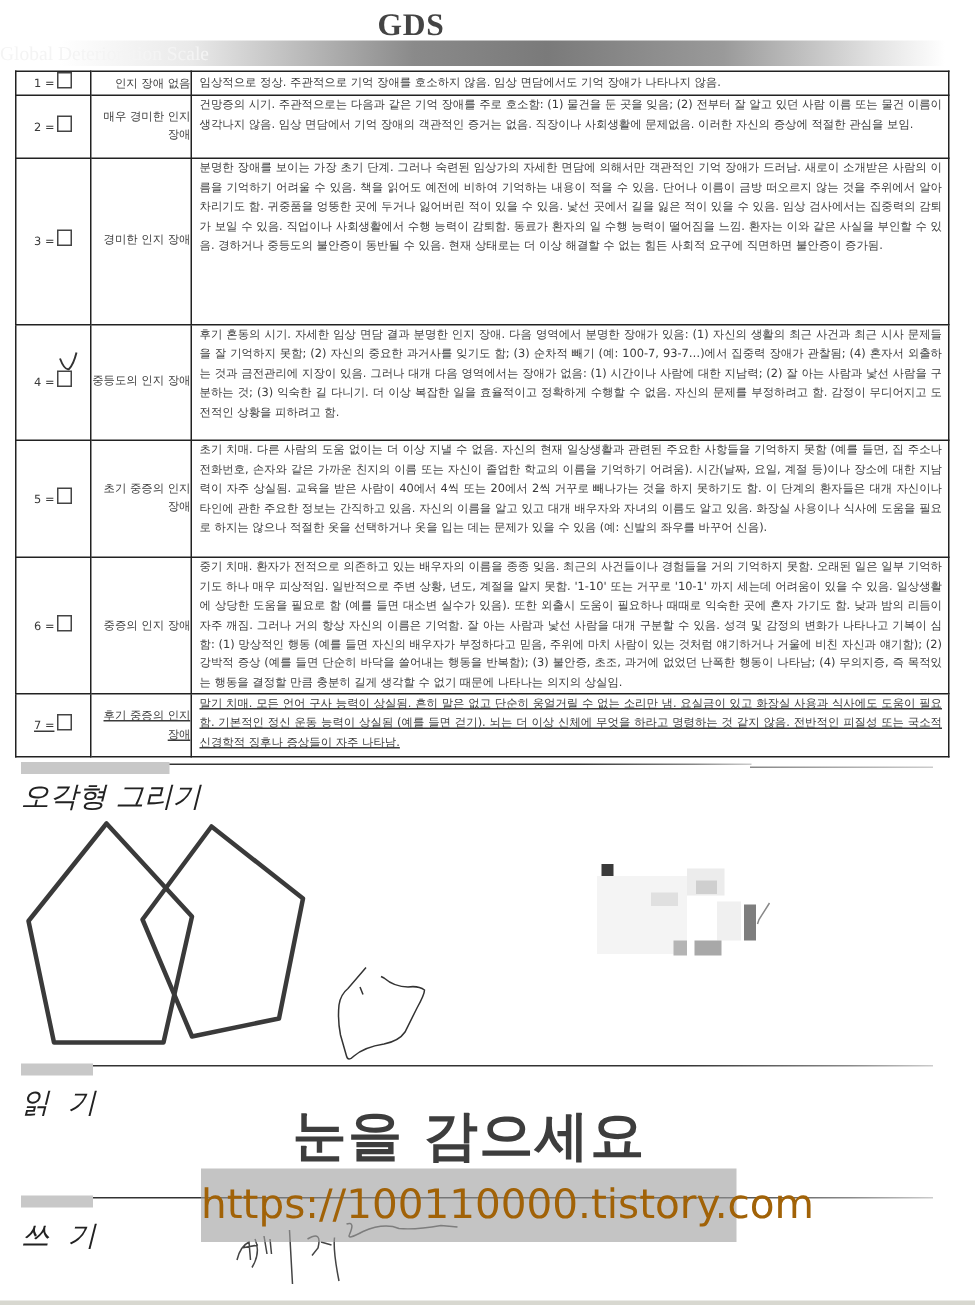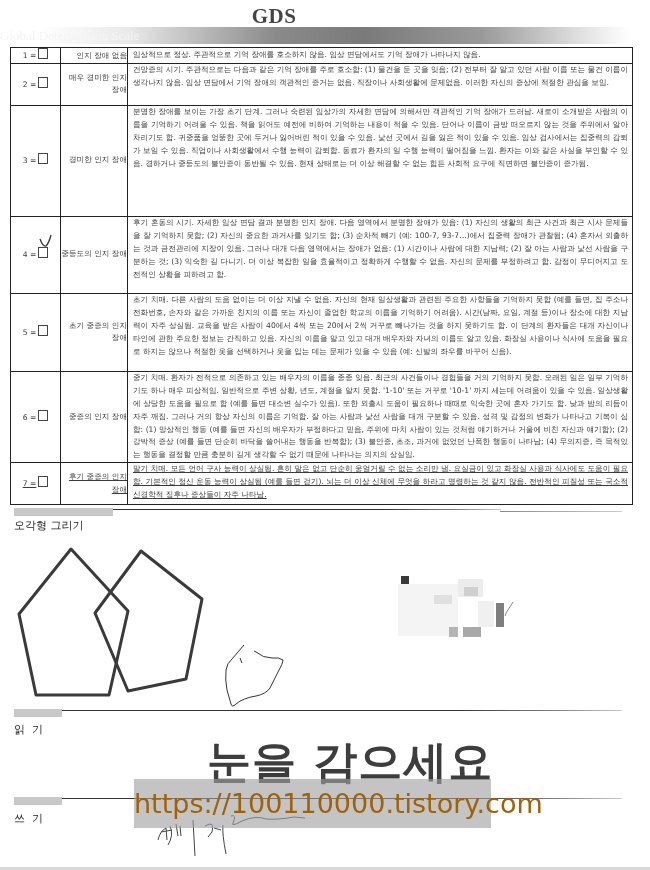--- a/index.html
+++ b/index.html
@@ -11,22 +11,22 @@
   table.gds td { border:1px solid #222; font-size:7.6px; line-height:12.9px; color:#3a3a3a; vertical-align:middle; padding:0; overflow:hidden; }
   td.num { width:49px; text-align:center; font-size:9px; color:#444; }
   td.stage { width:66px; text-align:right; font-size:9px; line-height:15px; color:#333; }
   td.desc { padding:0 4px 0 5px !important; text-align:justify; vertical-align:top !important; }
   .box { display:inline-block; width:8px; height:9px; border:1px solid #444; vertical-align:-1px; margin-left:2px; position:relative; }
   .check { position:absolute; left:-1px; top:-14px; width:16px; height:16px; }
   .r1 td { height:14px; } .r2 td { height:41px; } .r3 td { height:110px; } .r4 td { height:76px; }
   .r5 td { height:77px; } .r6 td { height:77px; } .r7 td { height:41px;text-decoration:underline; }
   .sec-line { position:absolute; height:1px; background:linear-gradient(90deg,#333 0%, #333 70%, #888 90%, #ccc 100%); }
   .sec-tab { position:absolute; height:8px; background:#c8c8c8; }
-  .sec-label { position:absolute; font-family:"DejaVu Serif", serif; font-size:11px; color:#222; }
-  .big-text { position:absolute; left:207px; top:733px; font-size:44px; font-weight:bold; color:#3d3d3d; letter-spacing:1px; }
+  .sec-label { position:absolute; font-family:"DejaVu Serif", serif; font-size:19px; color:#222;font-style:italic; }
+  .big-text { position:absolute; left:195px; top:733px; font-size:36px; font-weight:bold; color:#3d3d3d; letter-spacing:1px; }
   .watermark { position:absolute; left:134px; top:779px; width:357px; height:49px; background:rgba(160,160,160,0.62); }
   .watermark-text { position:absolute; left:134px; top:779px; width:357px; height:49px; line-height:49px; text-align:center; font-family:"DejaVu Sans", sans-serif; font-size:27px; color:#a16207; white-space:nowrap; }
   svg.layer { position:absolute; left:0; top:0; }
   .blur-block { position:absolute; }
   .bottom-bar { position:absolute; left:0; top:867px; width:650px; height:3px; background:#d8d8d0; }
 </style>
 </head>
 <body>
 
 <div class="title">GDS</div>

